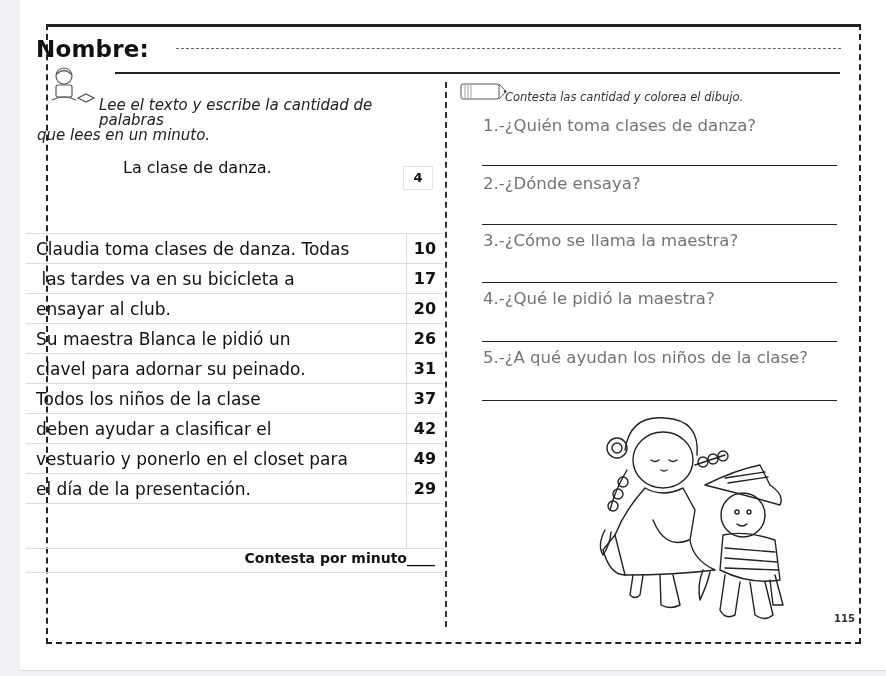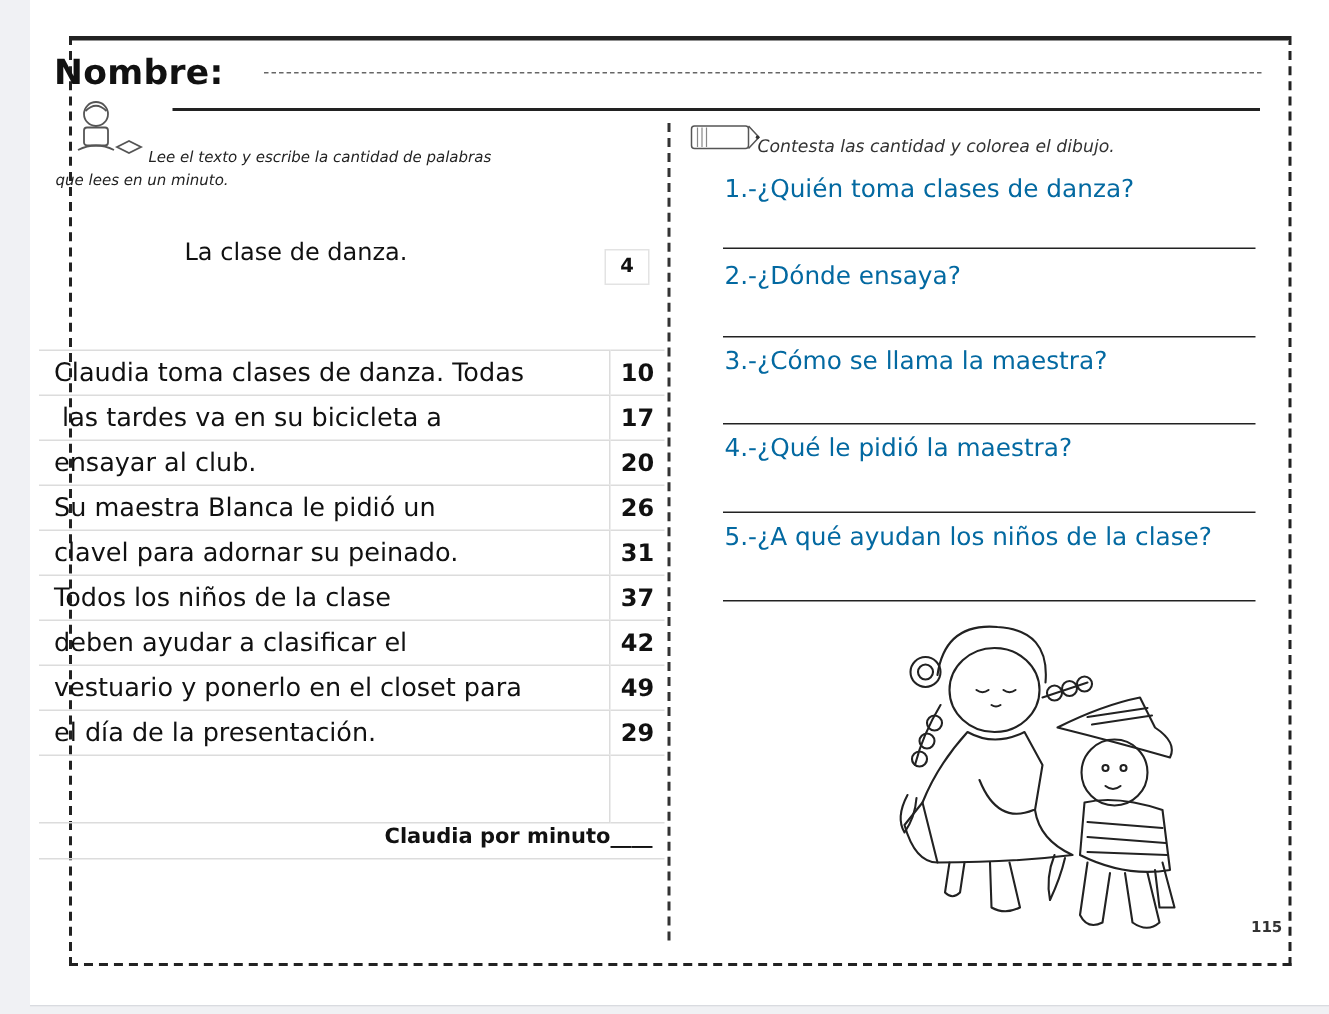--- a/index.html
+++ b/index.html
@@ -38,21 +38,21 @@
   .divider {
     position:absolute; left:445px; top:82px; height:545px;
     border-left:2px dashed #333;
   }
   
   .reader-icon {
     position:absolute; left:50px; top:66px; width:48px; height:42px;
   }
   .instr-left {
     position:absolute; left:37px; top:98px; width:400px;
-    font-style:italic; font-size:10px; line-height:15px; color:#222;
+    font-style:italic; font-size:15px; line-height:15px; color:#222;
   }
   .instr-left .indent { padding-left:62px; }
   .story-title {
     position:absolute; left:123px; top:158px;
     font-size:16px; color:#111;
   }
   .title-count {
     position:absolute; left:403px; top:166px; width:30px; height:24px;
     border:1px solid #e3e3e3; box-sizing:border-box;
     font-size:13px; text-align:center; line-height:22px; font-weight:bold;
@@ -83,21 +83,21 @@
   }
   
   .pencil-icon {
     position:absolute; left:449px; top:82px; width:58px; height:20px;
   }
   .instr-right {
     position:absolute; left:505px; top:90px;
     font-style:italic; font-size:11.5px; color:#333;
   }
   .question {
-    position:absolute; left:483px; font-size:16.5px; color:#0369a1; white-space:nowrap;
+    position:absolute; left:483px; font-size:16.5px; color:#737373; white-space:nowrap;
   }
   .answer-line {
     position:absolute; left:482px; width:355px; border-top:1.5px solid #222;
   }
   .dancers {
     position:absolute; left:585px; top:410px; width:230px; height:225px;
   }
   .page-num {
     position:absolute; left:834px; top:613px; font-size:10px; font-weight:bold; color:#333;
   }
@@ -171,21 +171,21 @@
         <td class="count">29</td>
       </tr>
   <tr class="blank">
         <td class="line"></td>
         <td class="count"></td>
       </tr>
 </tbody>
   </table>
 
 <div class="wpm-row">
-  <span class="wpm-label">Claudia por minuto____</span>
+  <span class="wpm-label">Contesta por minuto____</span>
 </div>
 
 <svg class="pencil-icon" viewBox="0 0 58 20">
   <rect x="12" y="2" width="38" height="15" rx="2" fill="none" stroke="#555" stroke-width="1"></rect>
   <line x1="16" y1="3" x2="16" y2="16" stroke="#888" stroke-width="0.8"></line>
   <line x1="19" y1="3" x2="19" y2="16" stroke="#888" stroke-width="0.8"></line>
   <line x1="22" y1="3" x2="22" y2="16" stroke="#888" stroke-width="0.8"></line>
   <path d="M50 2 L57 9.5 L50 17" fill="none" stroke="#555" stroke-width="1"></path>
   <circle cx="56" cy="9.5" r="1.2" fill="#333"></circle>
 </svg>

